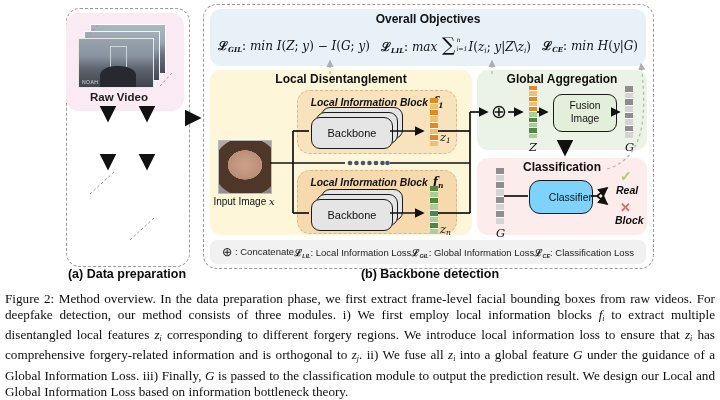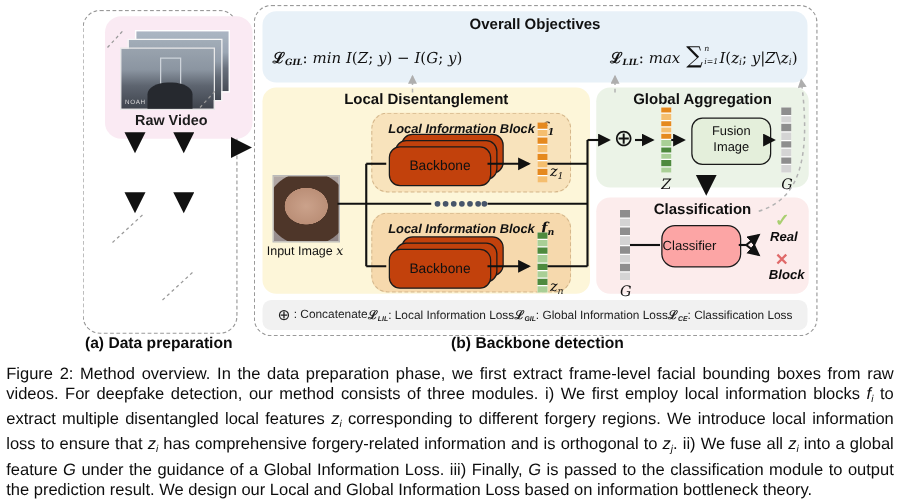--- a/index.html
+++ b/index.html
@@ -42,37 +42,37 @@
   .legendbox{position:absolute;left:210px;top:240px;width:436px;height:24px;background:#f1f1f1;
              border-radius:7px;display:flex;align-items:center;justify-content:space-between;
              padding:0 12px;box-sizing:border-box;font-size:9.5px;color:#222;}
   .modtitle{position:absolute;width:100%;text-align:center;font-size:12px;font-weight:700;color:#101010;}
   .libbox{position:absolute;left:297px;width:160px;height:64px;border:1.5px dashed #d6b88c;
           border-radius:13px;box-sizing:border-box;}
   .lib1{top:90px;background:#f8e3bc;}
   .libn{top:170px;background:#f6d9ad;}
   .liblabel{position:absolute;left:0;top:4px;width:100%;display:flex;justify-content:center;
             align-items:baseline;gap:5px;font-size:10.3px;font-weight:700;font-style:italic;}
-  .bbone{position:absolute;width:80px;height:30px;background:#c2410c;border:1.2px solid #1a1a1a;
+  .bbone{position:absolute;width:80px;height:30px;background:#e5e5e5;border:1.2px solid #1a1a1a;
          border-radius:9px;}
   .bbone span{display:flex;width:100%;height:100%;align-items:center;justify-content:center;
               font-size:11px;font-style:normal;}
   .bar{position:absolute;width:8px;display:flex;flex-direction:column;gap:1px;background:#fff;}
   .bar div{flex:1;}
   .servar{font-family:"DejaVu Serif",serif;font-style:italic;}
   .fvar{font-family:"DejaVu Serif",serif;font-style:italic;font-weight:700;font-size:12px;}
   .vsub{font-size:7.5px;vertical-align:-2px;}
   .zlab{position:absolute;font-family:"DejaVu Serif",serif;font-style:italic;font-size:11.5px;}
   .oplus{position:absolute;font-size:19px;line-height:1;font-weight:400;color:#111;}
   .fusion{position:absolute;left:553px;top:94px;width:62px;height:36px;background:#e4efdb;
           border:1.3px solid #1a1a1a;border-radius:9px;display:flex;flex-direction:column;
           align-items:center;justify-content:center;font-size:10.3px;line-height:1.25;}
-  .classifier{position:absolute;left:529px;top:180px;width:62px;height:32px;background:#fca5a5;
+  .classifier{position:absolute;left:529px;top:180px;width:62px;height:32px;background:#7dd3fc;
               border:1.3px solid #1a1a1a;border-radius:11px;display:flex;align-items:center;
-              justify-content:flex-start;font-size:10.5px;}
+              justify-content:flex-end;font-size:10.5px;}
   .rf{position:absolute;font-size:10.5px;font-weight:700;font-style:italic;color:#0c0c0c;}
   .check{position:absolute;color:#a9cf70;font-size:14px;font-weight:700;}
   .cross{position:absolute;color:#e06a6a;font-size:13px;font-weight:700;}
   .inimg{position:absolute;left:218px;top:140px;width:52px;height:52px;border:1px solid #bbb;
          background:
           radial-gradient(40% 34% at 50% 46%, #cba28b 0%, #bb8f77 82%, rgba(0,0,0,0) 84%),
           radial-gradient(80% 72% at 52% 50%, #4e3629 0%, #4e3629 78%, rgba(0,0,0,0) 80%),
           linear-gradient(160deg,#b3a9a6,#8d8384);}
   .inlabel{position:absolute;left:202px;top:196px;width:84px;text-align:center;font-size:10px;}
 
@@ -81,32 +81,32 @@
   .m-vsub{font-size:.6em;font-style:italic;vertical-align:-.3em;}
   .m-lsub{font-size:.58em;font-style:italic;font-weight:700;vertical-align:-.32em;}
   .m-scr{font-weight:700;font-family:"DejaVu Serif",serif;}
   .m-op{font-size:1.3em;vertical-align:-.1em;}
   .msum{display:inline-flex;align-items:center;margin:0 1px;}
   .msig{font-size:1.55em;line-height:.85;}
   .mlims{display:inline-flex;flex-direction:column;justify-content:space-between;
          font-size:.52em;font-style:italic;height:2.5em;margin-left:1px;line-height:1;}
 
   
-  .caption{position:absolute;left:5px;top:291px;width:710px;font-family:Liberation Sans, sans-serif;
+  .caption{position:absolute;left:5px;top:291px;width:710px;font-family:Liberation Serif, serif;
            font-size:13.2px;line-height:15.9px;text-align:justify;color:#0d0d0d;}
 </style>
 </head>
 <body>
 
 <div class="canvas">
   <div class="fig">
 
     <div class="dashedbox" style="left:66px;top:8px;width:122px;height:257px;"></div>
 
-    <div class="pinkbox" style="left:84px;top:13px;width:118px;height:98px;">
+    <div class="pinkbox" style="left:66px;top:13px;width:118px;height:98px;">
       <div class="vframe b2" style="left:24px;top:11px;"></div>
       <div class="vframe b1" style="left:18px;top:18px;"></div>
       <div class="vframe" style="left:12px;top:25px;">
         <span class="noah">NOAH</span>
         <div class="facebox"></div>
         <div class="person"></div>
       </div>
       <div class="plabel" style="left:0;top:78px;width:106px;">Raw Video</div>
     </div>
 
@@ -120,20 +120,21 @@
       <div class="objtitle">Overall Objectives</div>
       <div class="frow">
         <span><span class="m-scr">ℒ</span><span class="m-lsub">GIL</span><span>: </span><span class="m-it">min </span><span class="m-it">I</span><span>(</span><span class="m-it">Z</span><span>; </span><span class="m-it">y</span><span>) − </span><span class="m-it">I</span><span>(</span><span class="m-it">G</span><span>; </span><span class="m-it">y</span><span>)</span></span>
         <span><span class="m-scr">ℒ</span><span class="m-lsub">LIL</span><span>: </span><span class="m-it">max </span><span class="msum">
               <span class="msig">∑</span>
               <span class="mlims">
                 <span>n</span>
                 <span>i=1</span>
               </span>
             </span><span class="m-it">I</span><span>(</span><span class="m-it">z</span><span class="m-vsub">i</span><span>; </span><span class="m-it">y</span><span>|</span><span class="m-it">Z</span><span>\</span><span class="m-it">z</span><span class="m-vsub">i</span><span>)</span></span>
+        <span><span class="m-scr">ℒ</span><span class="m-lsub">CE</span><span>: </span><span class="m-it">min </span><span class="m-it">H</span><span>(</span><span class="m-it">y</span><span>|</span><span class="m-it">G</span><span>)</span></span>
       </div>
     </div>
 
     <div class="yellowbox"></div>
     <div class="modtitle" style="left:210px;top:72px;width:262px;">Local Disentanglement</div>
 
     <div class="libbox lib1">
       <div class="liblabel">
         <span>Local Information Block</span>
         <span class="fvar"><span>f</span><span class="vsub">1</span></span>

